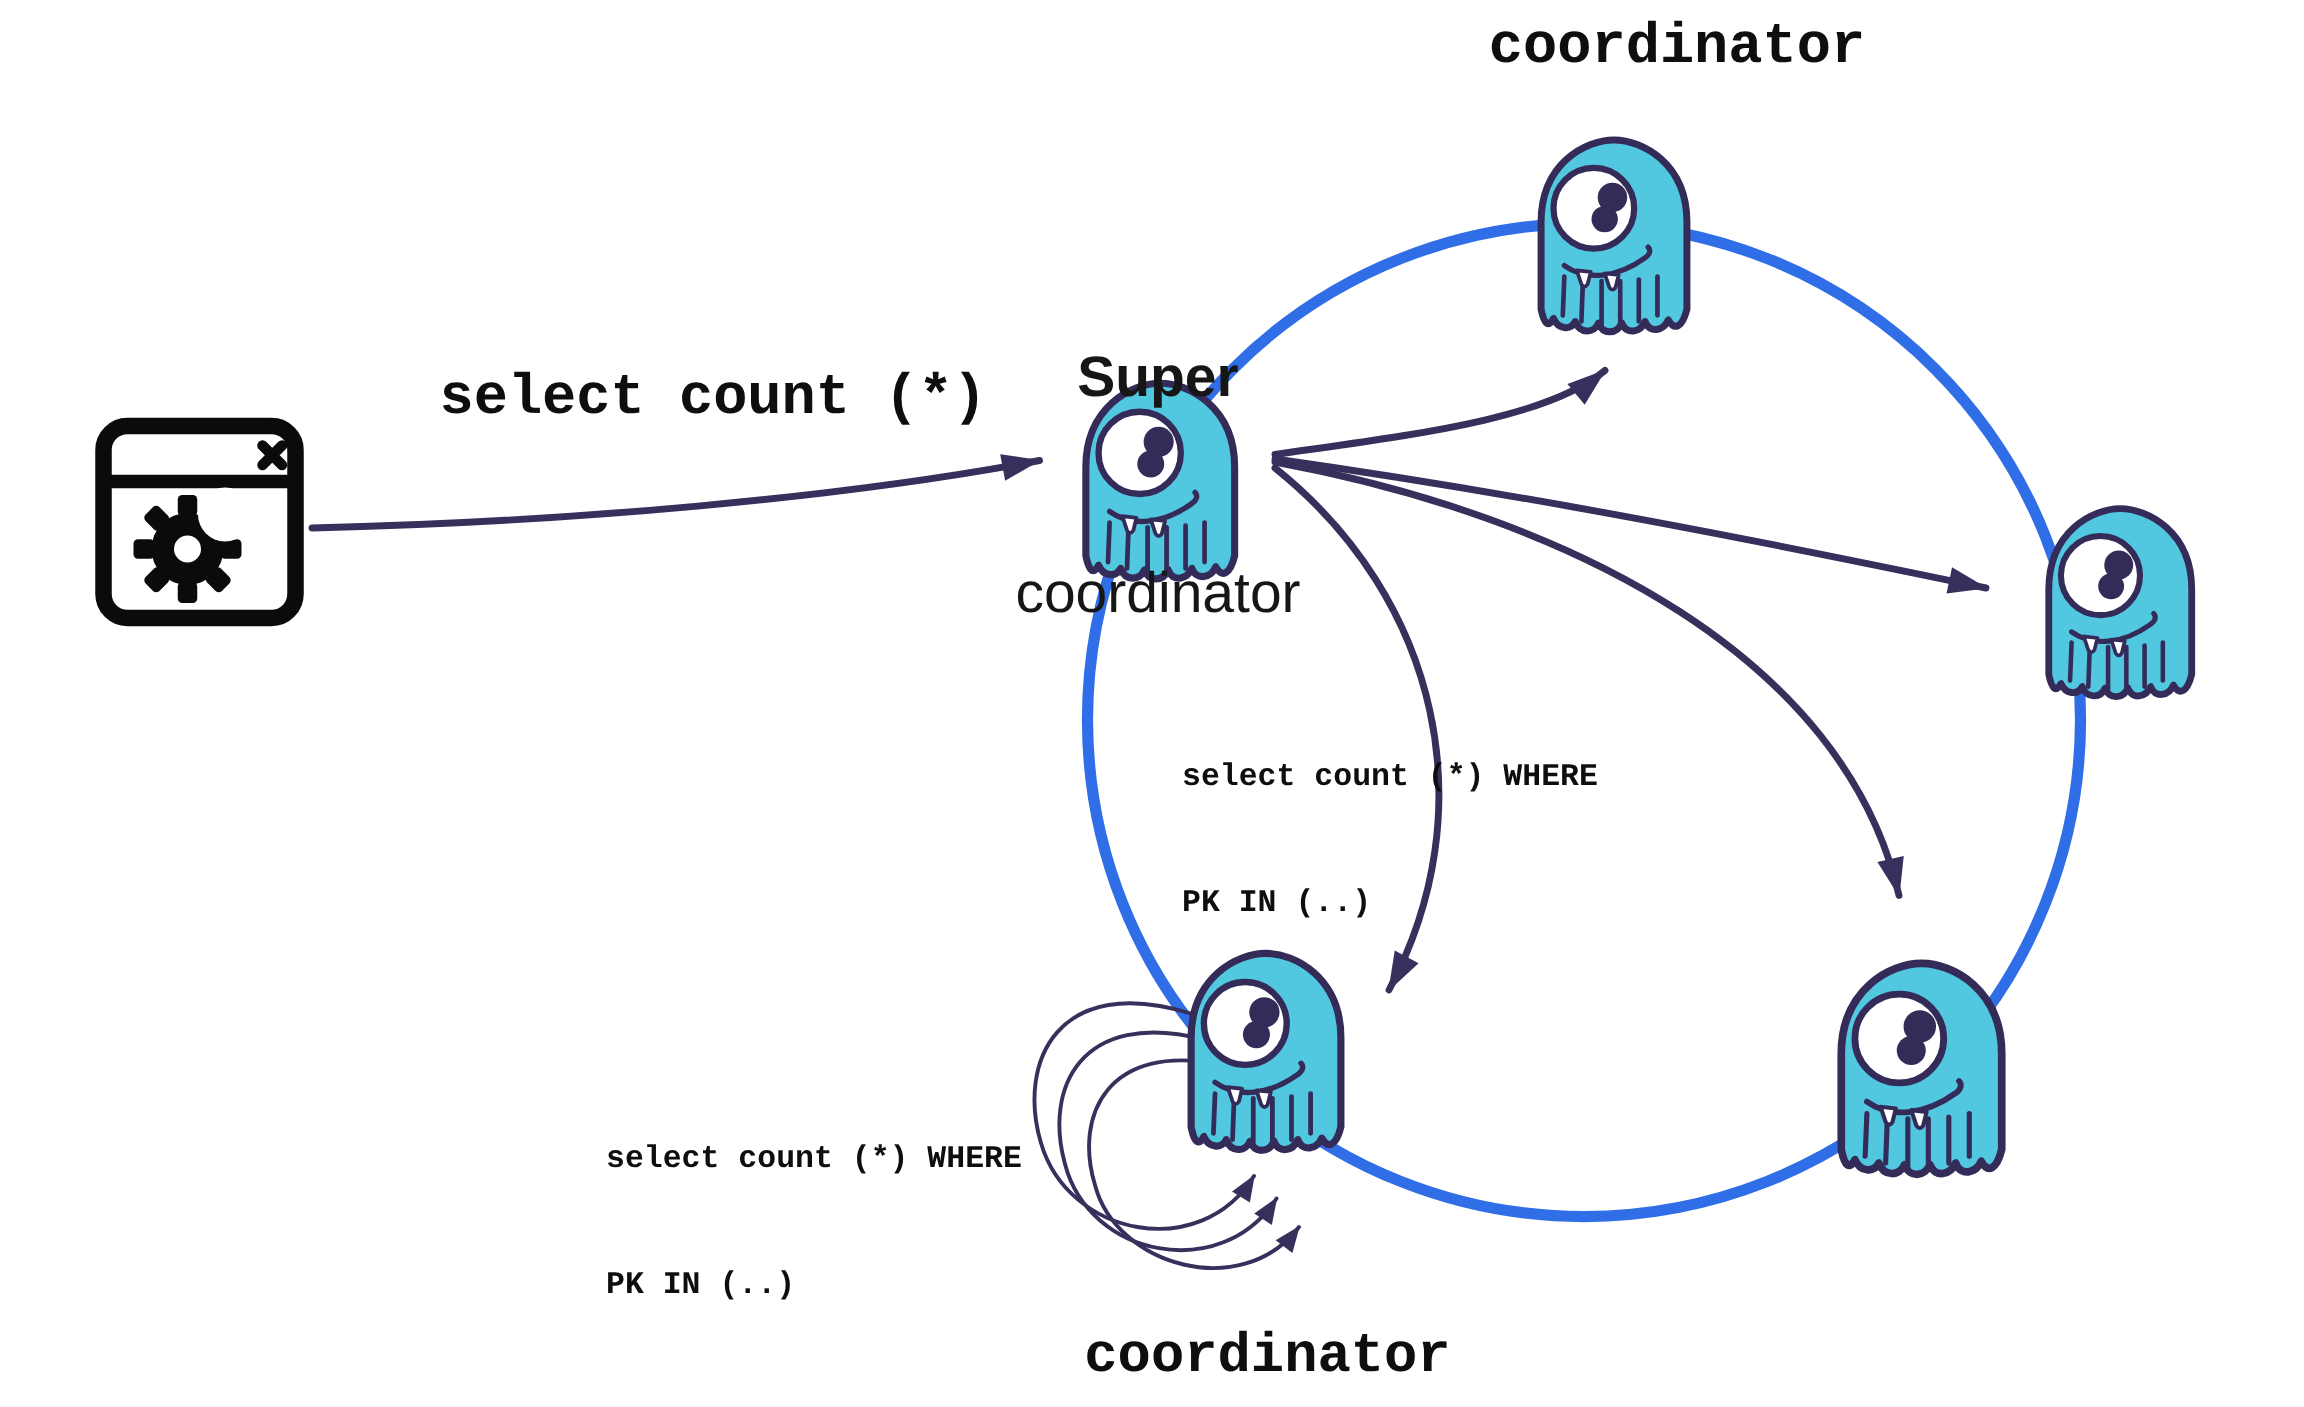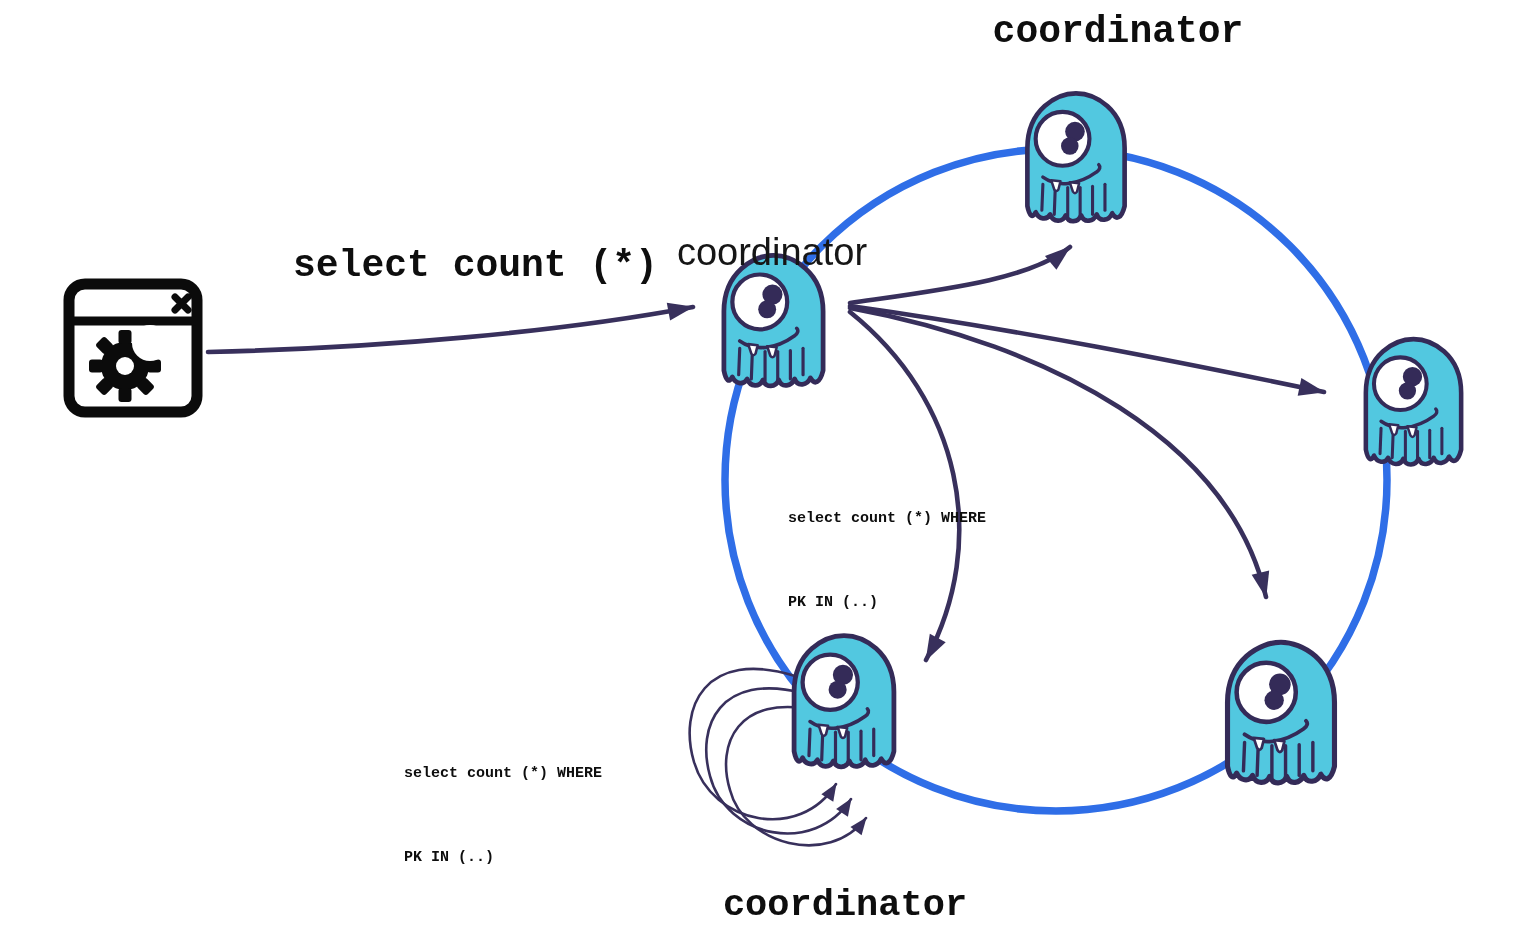--- a/index.html
+++ b/index.html
@@ -22,21 +22,21 @@
   .win{fill:#ffffff;stroke:var(--client-icon-black,#0b0b0b);stroke-width:11;}
   .winline{stroke:var(--client-icon-black,#0b0b0b);stroke-width:9;}
   .winx{stroke:var(--client-icon-black,#0b0b0b);stroke-width:7;stroke-linecap:round;fill:none;}
   .gear{fill:var(--client-icon-black,#0b0b0b);}
   .gearcut{fill:#ffffff;}
 
   
   .lbl{position:absolute;color:var(--label-black,#0e0e0e);white-space:pre;}
   .mono{font-family:"Liberation Mono","DejaVu Sans Mono",monospace;font-weight:700;}
   .big-mono{font-size:38px;letter-spacing:0px;}
-  .mid-mono{font-size:15px;line-height:28px;}
+  .mid-mono{font-size:21px;line-height:28px;}
   .sans-lbl{font-size:38px;line-height:48px;text-align:center;color:#161616;}
   .sans-lbl .b{font-weight:700;}
   .center{text-align:center;}
 </style>
 </head>
 <body>
 
 <svg class="stage" viewBox="0 0 1536 938" xmlns="http://www.w3.org/2000/svg">
   <defs>
     <marker id="ah" markerUnits="userSpaceOnUse" markerWidth="30" markerHeight="24" refX="27" refY="11" orient="auto">
@@ -106,20 +106,21 @@
   <use href="#monster" x="710" y="246" width="127" height="153"></use>
   <use href="#monster" x="1012" y="84" width="128" height="150"></use>
   <use href="#monster" x="1350" y="330" width="127" height="147"></use>
   <use href="#monster" x="1212" y="632" width="138" height="165"></use>
   <use href="#monster" x="780" y="626" width="128" height="154"></use>
 </svg>
 
 <div class="lbl mono big-mono center" style="left:958px;top:10px;width:320px;">coordinator</div>
 
 <div class="lbl sans-lbl" style="left:652px;top:132px;width:240px;">
+  <div class="b">Super</div>
   <div>coordinator</div>
 </div>
 
 <div class="lbl mono big-mono" style="left:260px;top:244px;margin-left:33px;">select count (*)</div>
 
 <div class="lbl mono mid-mono" style="left:788px;top:449px;">
   <div>select count (*) WHERE</div>
   <div>PK IN (..)</div>
 </div>
 

